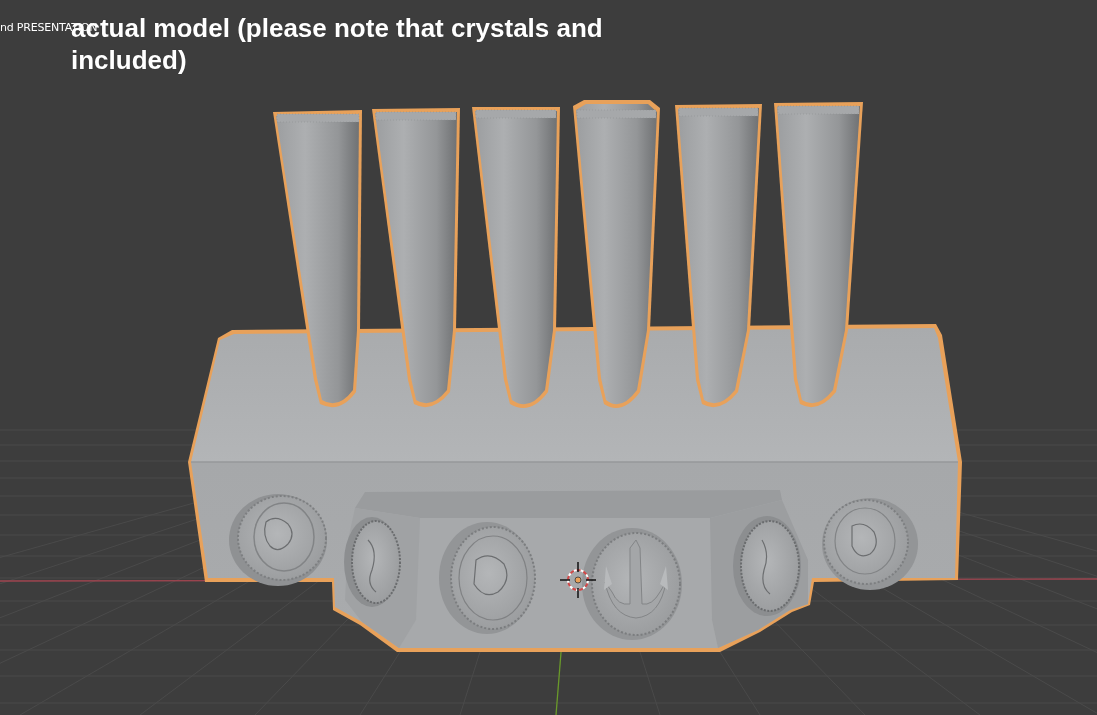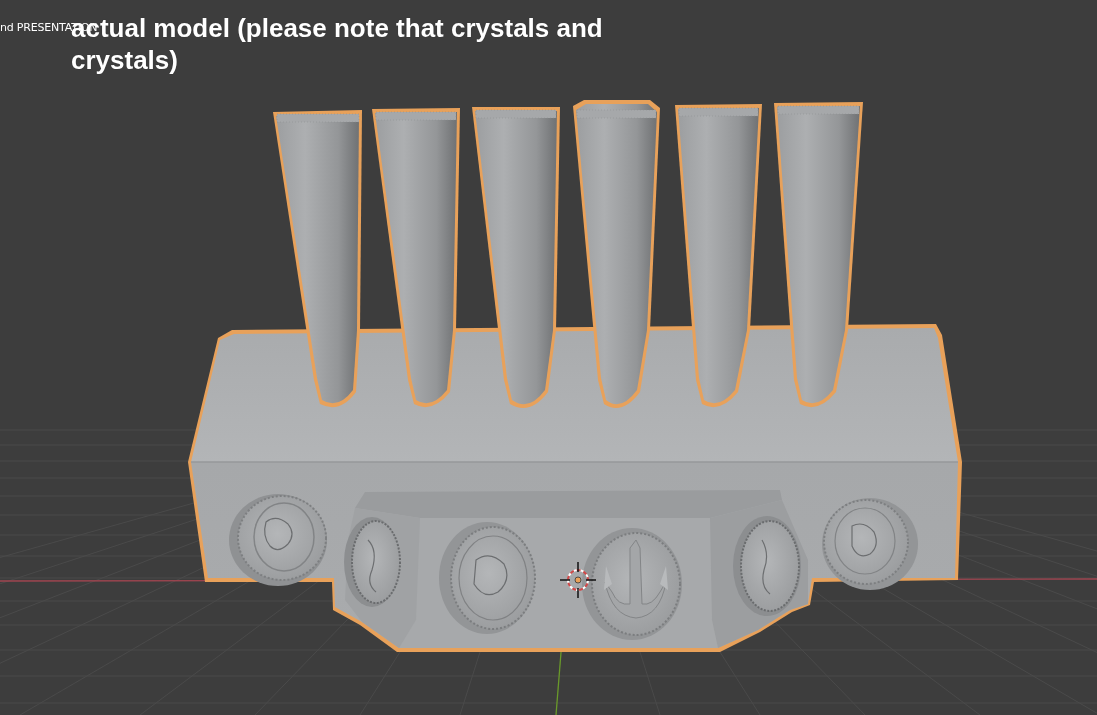--- a/index.html
+++ b/index.html
@@ -179,15 +179,15 @@
       <line x1="586" y1="580" x2="596" y2="580" stroke="#111" stroke-width="1.5"></line>
       <line x1="578" y1="562" x2="578" y2="572" stroke="#111" stroke-width="1.5"></line>
       <line x1="578" y1="588" x2="578" y2="598" stroke="#111" stroke-width="1.5"></line>
       <circle cx="578" cy="580" r="3" fill="#e8a15a" stroke="#333" stroke-width="0.8"></circle>
     </g>
   </svg>
 
   <div class="corner-label">nd PRESENTATION</div>
   <div class="caption">
     <span>actual model (please note that crystals and</span>
-    <span>crystals)</span>
+    <span>included)</span>
   </div>
 </div>
 
 </body></html>

